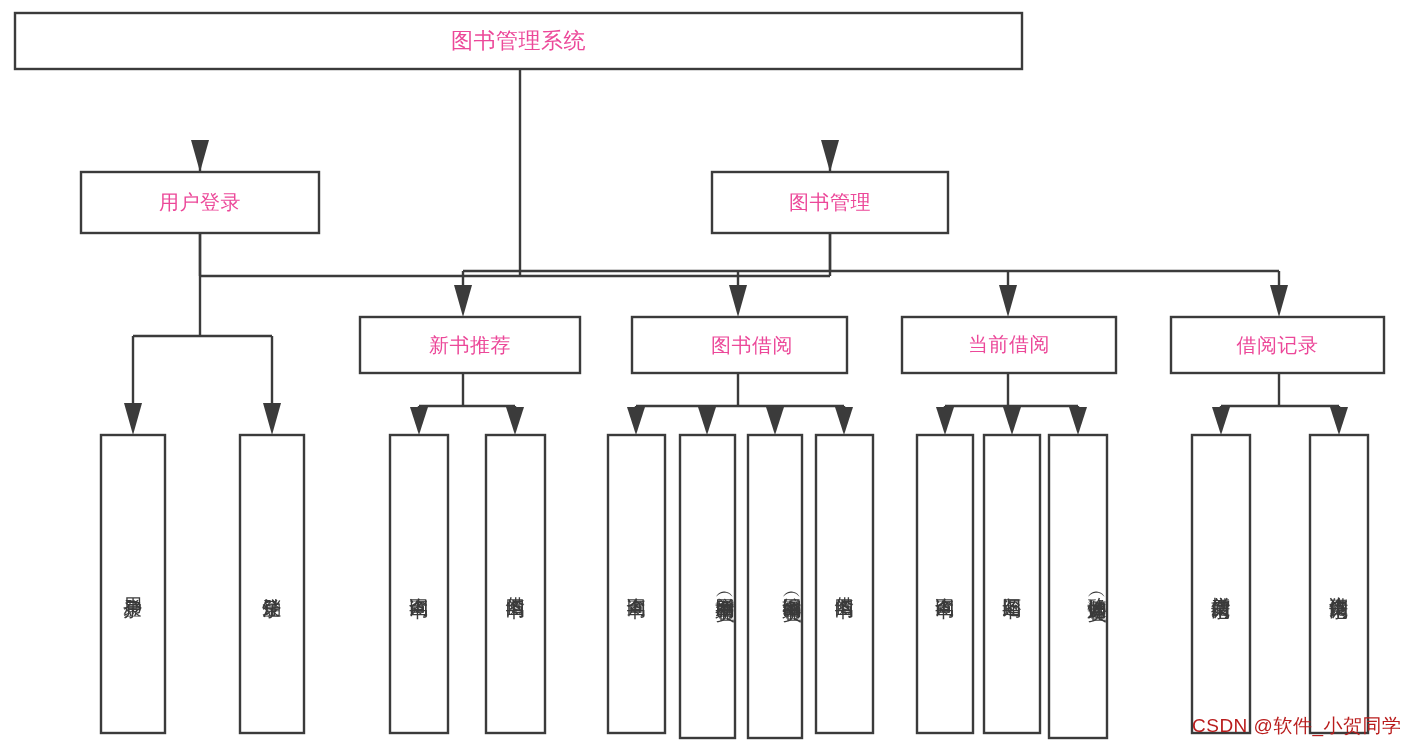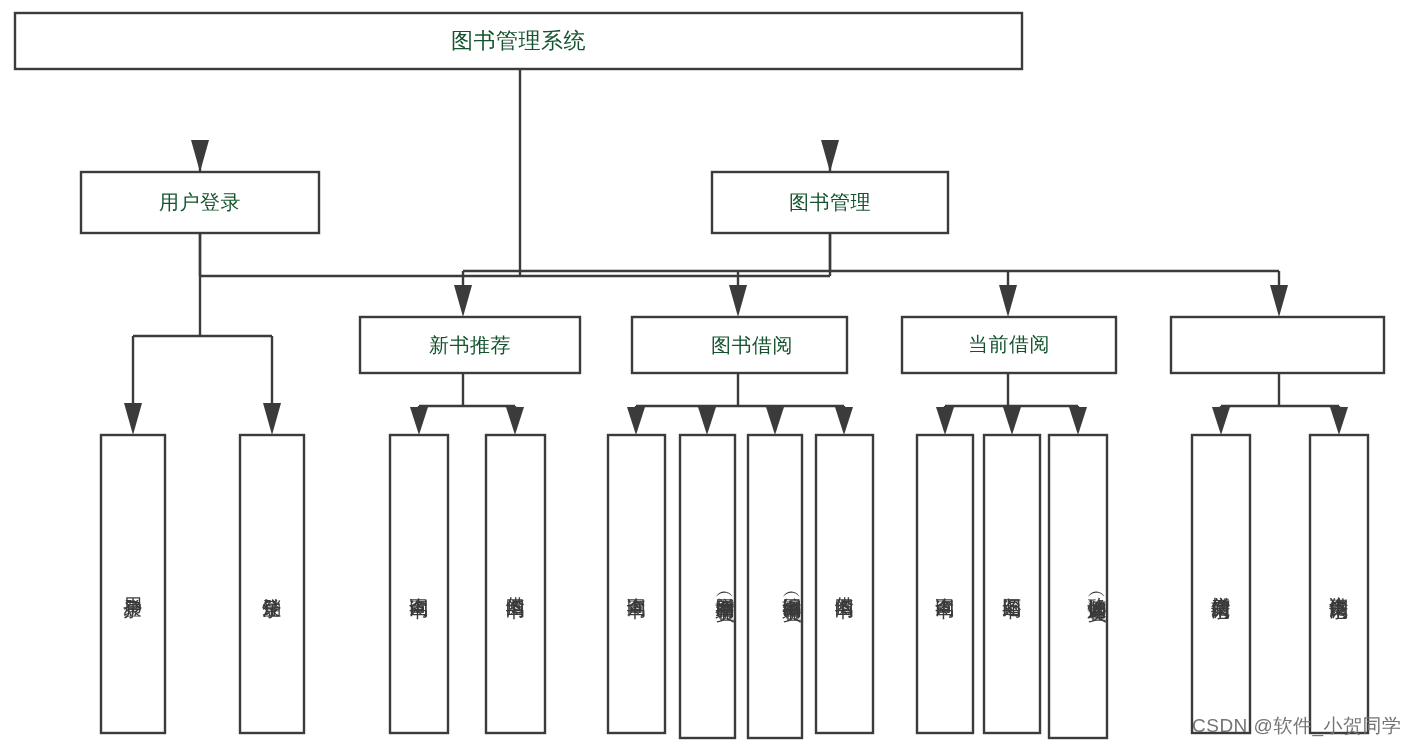--- a/index.html
+++ b/index.html
@@ -39,21 +39,21 @@
   }
   .arrow-head {
     fill: #3b3b3b;
     stroke: none;
   }
   .node-label-h {
     position: absolute;
     display: flex;
     align-items: center;
     justify-content: center;
-    color: #14532d;
+    color: #ec4899;
     font-size: 20px;
     letter-spacing: 0.5px;
     line-height: 1.15;
     white-space: nowrap;
     pointer-events: none;
   }
   .node-label-v {
     position: absolute;
     display: flex;
     align-items: center;
@@ -64,21 +64,21 @@
     writing-mode: vertical-rl;
     text-orientation: upright;
     letter-spacing: 1px;
     pointer-events: none;
   }
   .watermark {
     position: absolute;
     left: 1192px;
     top: 713px;
     font-size: 19px;
-    color: #737373;
+    color: #b91c1c;
     letter-spacing: 0.5px;
     white-space: nowrap;
     pointer-events: none;
   }
 </style>
 </head>
 <body>
 
 <div id="diagram-root">
 
@@ -191,20 +191,21 @@
   </svg>
 
   <div class="node-label-h" style="left:15px; top:13px; width:1007px; height:56px; font-size:22px;">图书管理系统</div>
 
   <div class="node-label-h" style="left:81px; top:172px; width:238px; height:61px;">用户登录</div>
   <div class="node-label-h" style="left:360px; top:317px; width:220px; height:56px;">新书推荐</div>
 
   <div class="node-label-h" style="left:712px; top:172px; width:236px; height:61px;">图书管理</div>
   <div class="node-label-h" style="left:632px; top:317px; width:240px; height:56px;">图书借阅</div>
   <div class="node-label-h" style="left:902px; top:317px; width:214px; height:56px;font-family:Liberation Mono, monospace;">当前借阅</div>
+  <div class="node-label-h" style="left:1171px; top:317px; width:213px; height:56px;">借阅记录</div>
 
   <div class="node-label-v" style="left:101px; top:435px; width:64px; height:298px;">用户登录</div>
   <div class="node-label-v" style="left:240px; top:435px; width:64px; height:298px;">注销登录</div>
   <div class="node-label-v" style="left:390px; top:435px; width:58px; height:298px;">查询图书</div>
   <div class="node-label-v" style="left:486px; top:435px; width:59px; height:298px;">借阅图书</div>
   <div class="node-label-v" style="left:608px; top:435px; width:57px; height:298px;">查询图书</div>
   <div class="node-label-v" style="left:680px; top:438px; width:55px; height:297px; align-items:flex-start;">新增图书（管理员）</div>
   <div class="node-label-v" style="left:748px; top:438px; width:54px; height:297px; align-items:flex-start;">编辑图书（管理员）</div>
   <div class="node-label-v" style="left:816px; top:435px; width:57px; height:298px;">借阅图书</div>
   <div class="node-label-v" style="left:917px; top:435px; width:56px; height:298px;">查询图书</div>

